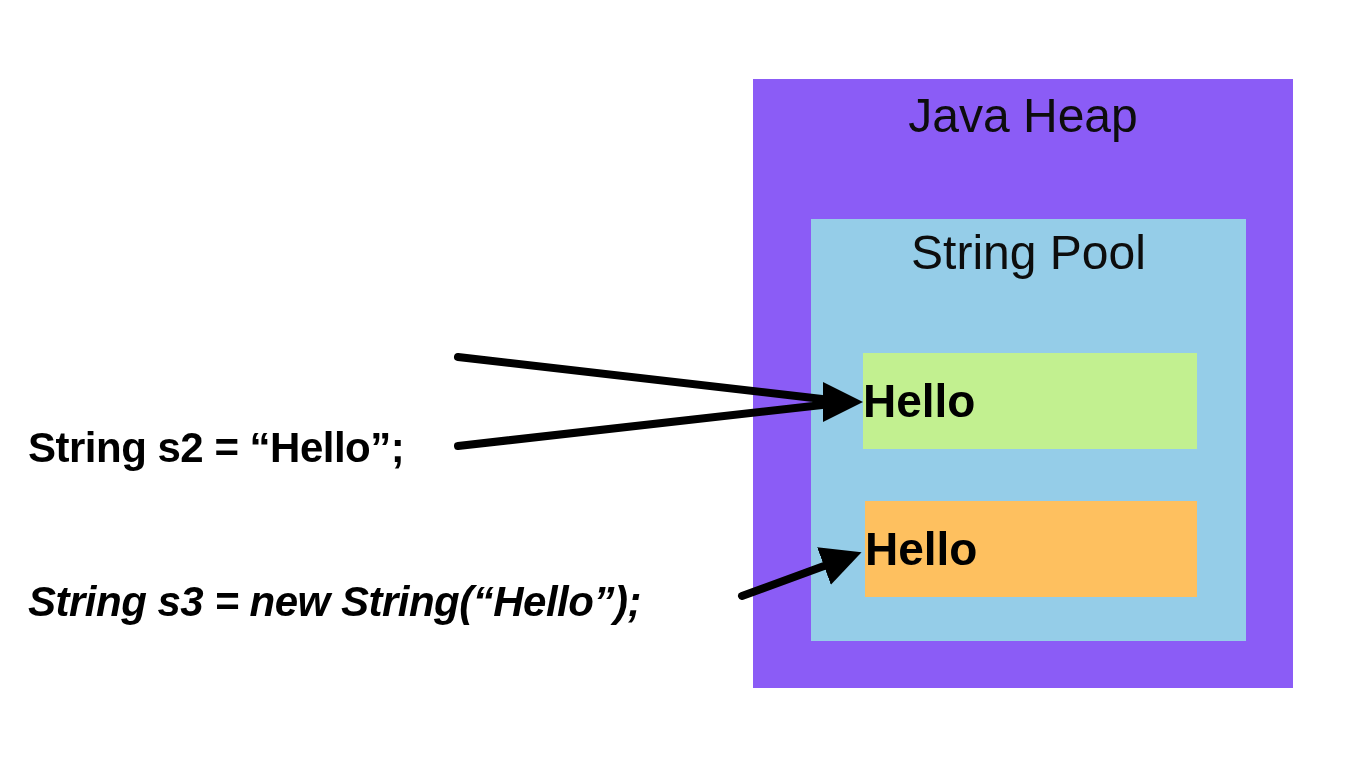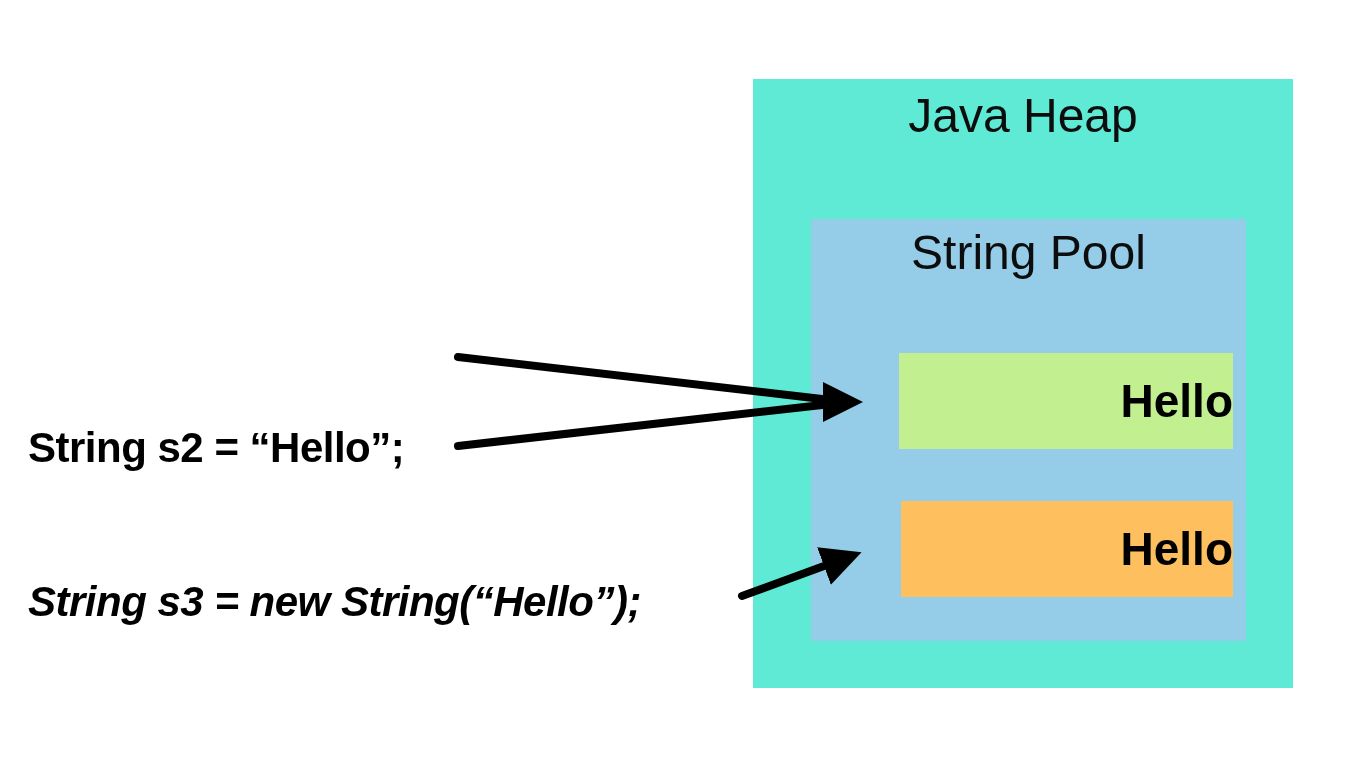--- a/index.html
+++ b/index.html
@@ -54,22 +54,21 @@
     width: 100%;
     text-align: center;
     font-size: 48px;
     font-weight: 400;
     color: #0d0d0d;
   }
   .string-obj {
     position: absolute;
     display: flex;
     align-items: center;
-    justify-content: flex-end;
-    margin-left: 36px;
+    justify-content: flex-start;
   }
   .string-obj .obj-label {
     font-size: 46px;
     font-weight: 700;
     color: #000000;
   }
   .string-obj.pooled {
     left: 52px;
     top: 134px;
     width: 334px;
@@ -91,21 +90,21 @@
   }
 </style>
 </head>
 <body>
 
 <div class="canvas" style="background-color: rgb(255, 255, 255);">
 
   <div class="code-line s2">String s2 = “Hello”;</div>
   <div class="code-line s3">String s3 = new String(“Hello”);</div>
 
-  <div class="heap-box" style="background-color: #5eead4;">
+  <div class="heap-box" style="background-color: #8b5cf6;">
     <div class="heap-title">Java Heap</div>
 
     <div class="pool-box" style="left: 58px; top: 140px; background-color: rgb(149, 205, 232);">
       <div class="pool-title">String Pool</div>
 
       <div class="string-obj pooled" style="background-color: rgb(194, 240, 144);">
         <span class="obj-label">Hello</span>
       </div>
 
       <div class="string-obj newobj" style="background-color: rgb(254, 192, 95);">

